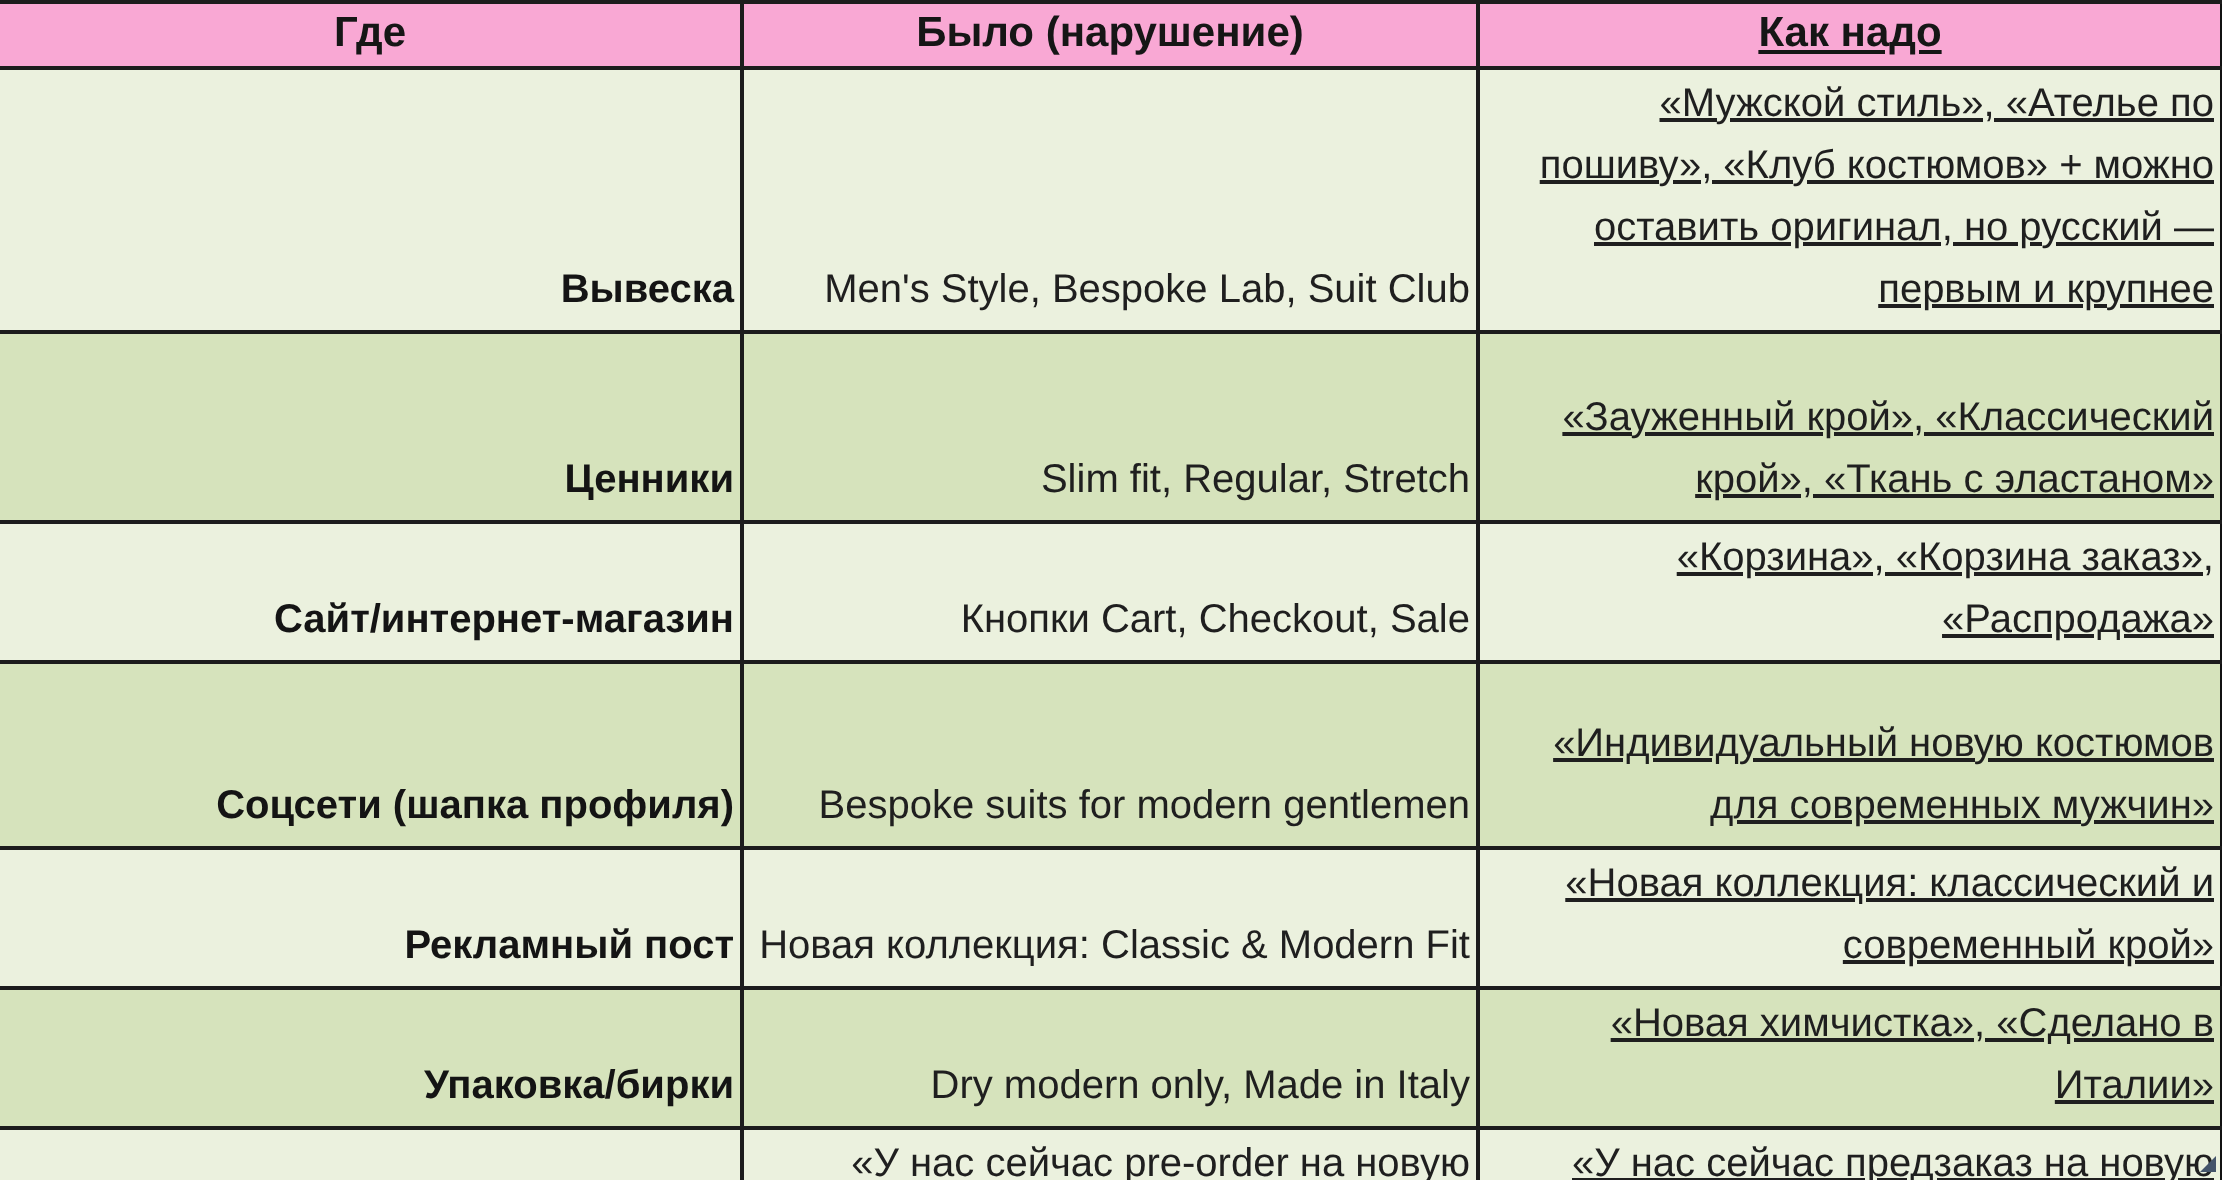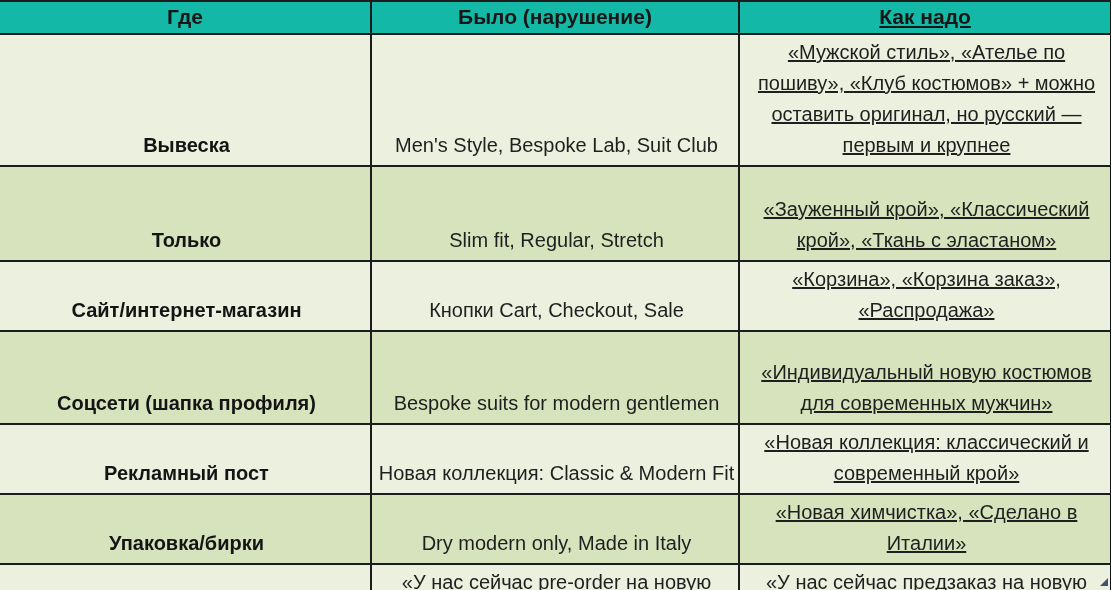--- a/index.html
+++ b/index.html
@@ -33,36 +33,36 @@
     border-left: none;
     margin: 0;
     overflow: hidden;
     color: #1f1f1f;
   }
   th:first-child, td:first-child { border-left: none; }
   tr th:last-child, tr td:last-child { border-right: none; text-decoration: underline; }
 
   tr.header-row {
     height: 33px;
-    background: #14b8a6;
+    background: #f9a8d4;
   }
   tr.header-row th {
     font-size: 21px;
     font-weight: bold;
     text-align: center;
     vertical-align: middle;
     padding: 2px 6px 4px 6px;
     color: #161616;
   }
 
   tbody td {
     font-size: 20px;
     line-height: 31px;
     vertical-align: bottom;
-    text-align: center;
+    text-align: right;
     padding: 2px 3px 4px 6px;
   }
   tbody td.c-where {
     font-weight: bold;
     color: #141414;
     margin-top: 48px;
   }
   tr.band-light { background: #ebf1de; }
   tr.band-dark  { background: #d6e3bc; }
 
@@ -101,21 +101,21 @@
         <th>Как надо</th>
       </tr>
     </thead>
     <tbody>
       <tr class="r0 band-light">
         <td class="c-where">Вывеска</td>
         <td class="c-was">Men's Style, Bespoke Lab, Suit Club</td>
         <td class="c-should">«Мужской стиль», «Ателье по пошиву», «Клуб костюмов» + можно оставить оригинал, но русский — первым и крупнее</td>
       </tr>
       <tr class="r1 band-dark">
-        <td class="c-where">Только</td>
+        <td class="c-where">Ценники</td>
         <td class="c-was">Slim fit, Regular, Stretch</td>
         <td class="c-should">«Зауженный крой», «Классический крой», «Ткань с эластаном»</td>
       </tr>
       <tr class="r2 band-light">
         <td class="c-where">Сайт/интернет-магазин</td>
         <td class="c-was">Кнопки Cart, Checkout, Sale</td>
         <td class="c-should">«Корзина», «Корзина заказ», «Распродажа»</td>
       </tr>
       <tr class="r3 band-dark">
         <td class="c-where">Соцсети (шапка профиля)</td>

